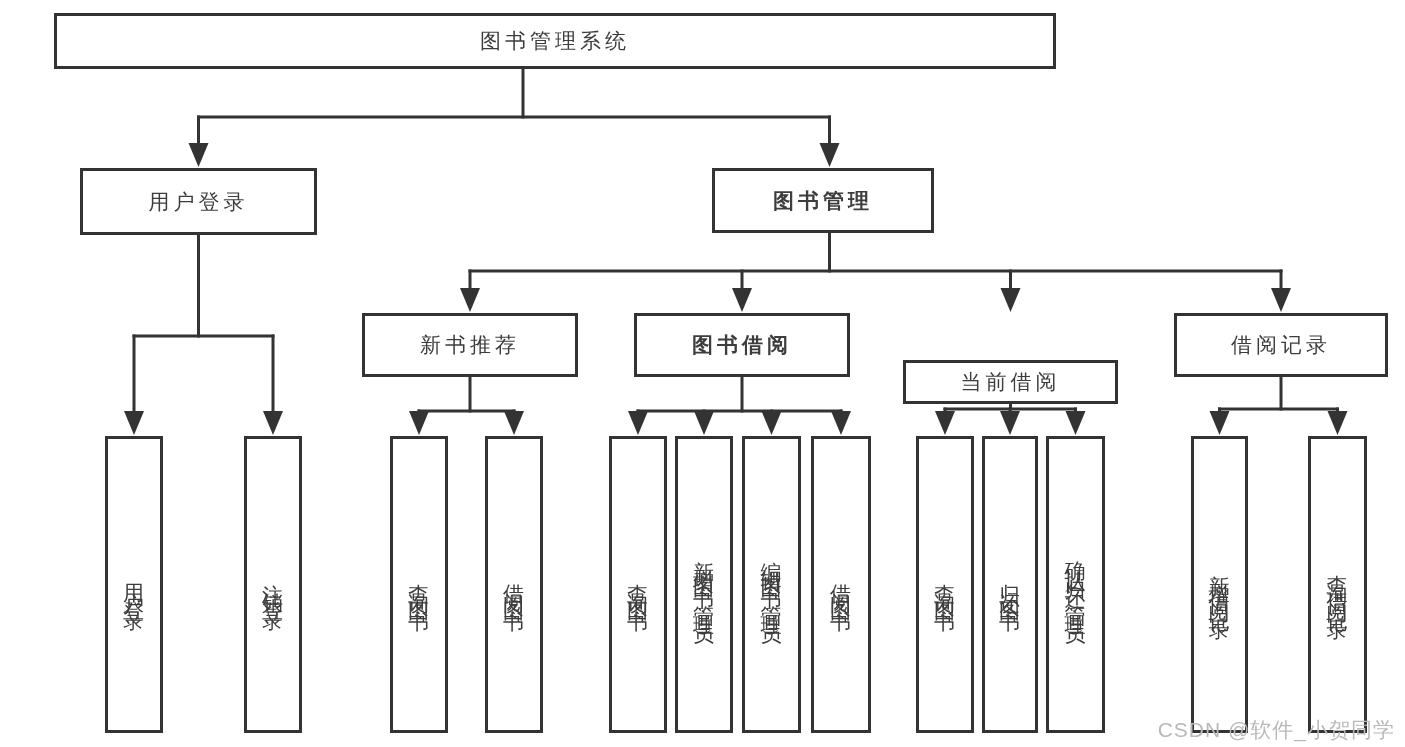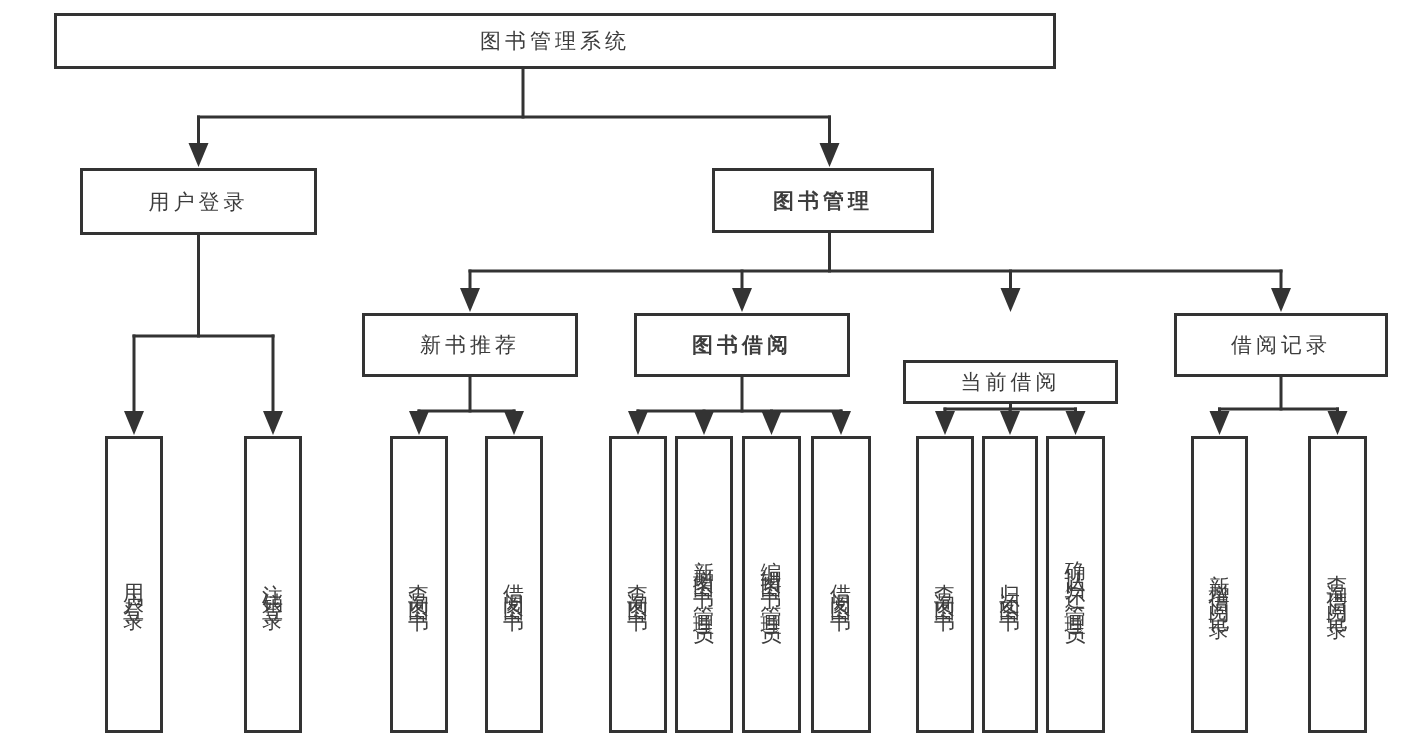--- a/index.html
+++ b/index.html
@@ -107,20 +107,21 @@
       <polygon points="1000,411 1020,411 1010,435" fill="#333333"></polygon>
       <line x1="1075.5" y1="409" x2="1075.5" y2="416" stroke="#333333" stroke-width="3" stroke-linecap="square"></line>
       <polygon points="1065.5,411 1085.5,411 1075.5,435" fill="#333333"></polygon>
       <line x1="1281" y1="377" x2="1281" y2="409" stroke="#333333" stroke-width="3" stroke-linecap="square"></line>
       <line x1="1219.5" y1="409" x2="1337.5" y2="409" stroke="#333333" stroke-width="3" stroke-linecap="square"></line>
       <line x1="1219.5" y1="409" x2="1219.5" y2="416" stroke="#333333" stroke-width="3" stroke-linecap="square"></line>
       <polygon points="1209.5,411 1229.5,411 1219.5,435" fill="#333333"></polygon>
       <line x1="1337.5" y1="409" x2="1337.5" y2="416" stroke="#333333" stroke-width="3" stroke-linecap="square"></line>
       <polygon points="1327.5,411 1347.5,411 1337.5,435" fill="#333333"></polygon>
     </svg>
+  <div id="watermark">CSDN @软件_小贺同学</div>
 <div class="node" style="left: 22px; top: 13px; width: 1002px; height: 56px; margin-left: 32px;">
       <span>图书管理系统</span>
     </div>
     <div class="node" style="left: 80px; top: 168px; width: 237px; height: 67px;">
       <span>用户登录</span>
     </div>
     <div class="node" style="left: 712px; top: 168px; width: 222px; height: 65px; font-weight: bold;">
       <span>图书管理</span>
     </div>
     <div class="node" style="left: 362px; top: 313px; width: 216px; height: 64px;">

